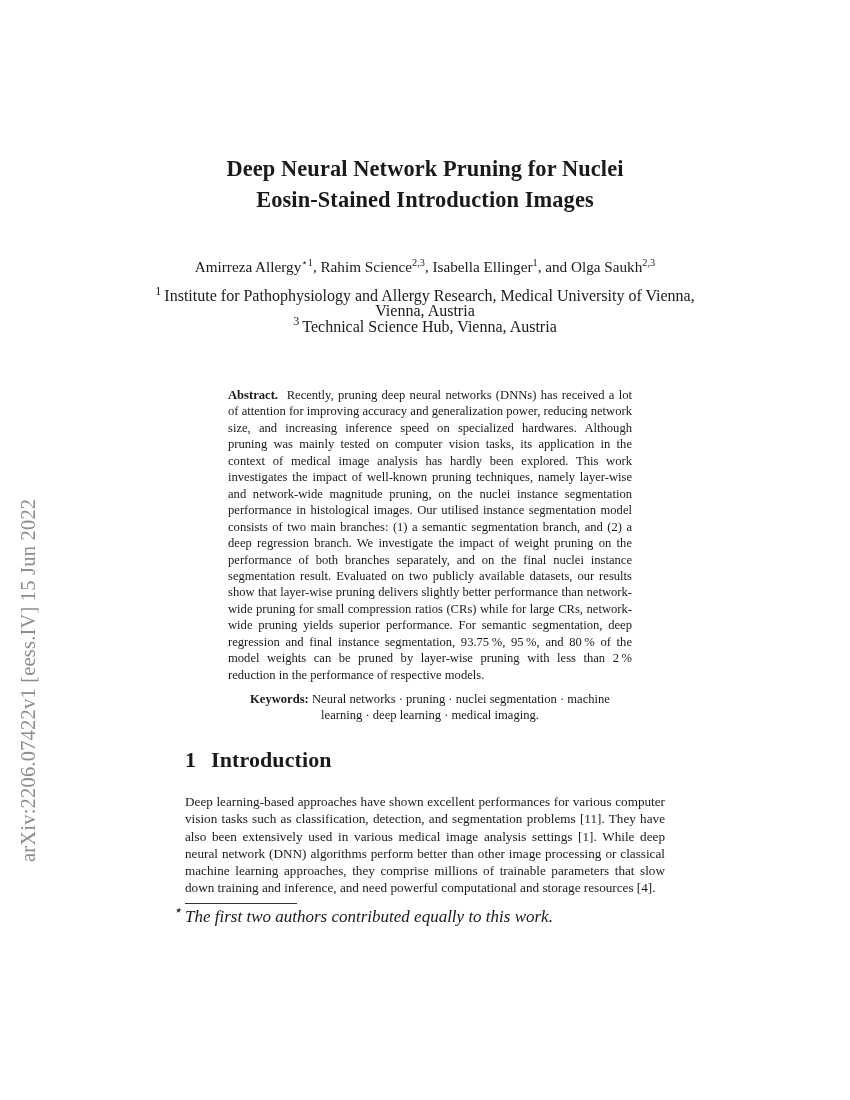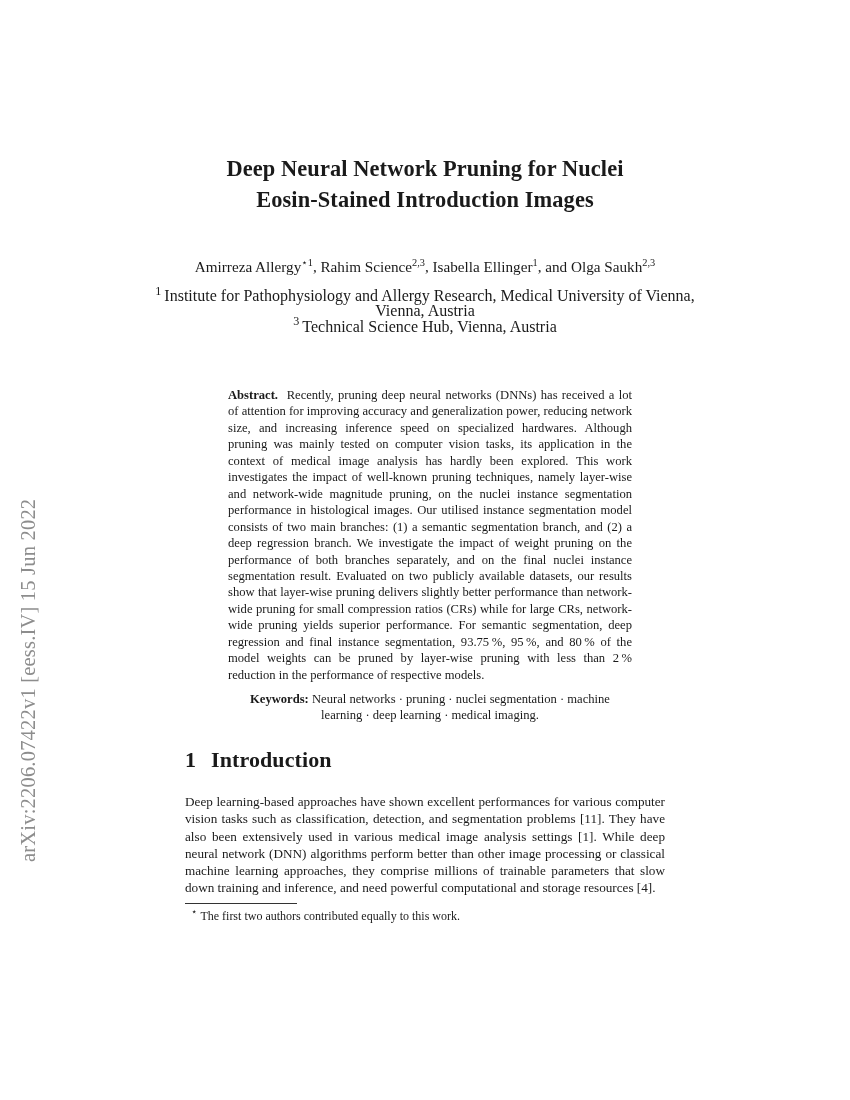--- a/index.html
+++ b/index.html
@@ -149,25 +149,26 @@
   .footnote-rule {
     position: absolute;
     left: 185px;
     top: 903px;
     width: 112px;
     height: 1px;
     background: #333;
   }
   .footnote {
     position: absolute;
-    left: 191px;
+    left: 173px;
     top: 909px;
     width: 480px;
-    font-size: 12px;
+    font-size: 17px;
     line-height: 15px;
+    font-style: italic;
   }
   .footnote sup {
     font-size: 0.85em;
     vertical-align: super;
     line-height: 0;
     margin-right: 3px;
   }
 </style>
 </head>
 <body>

